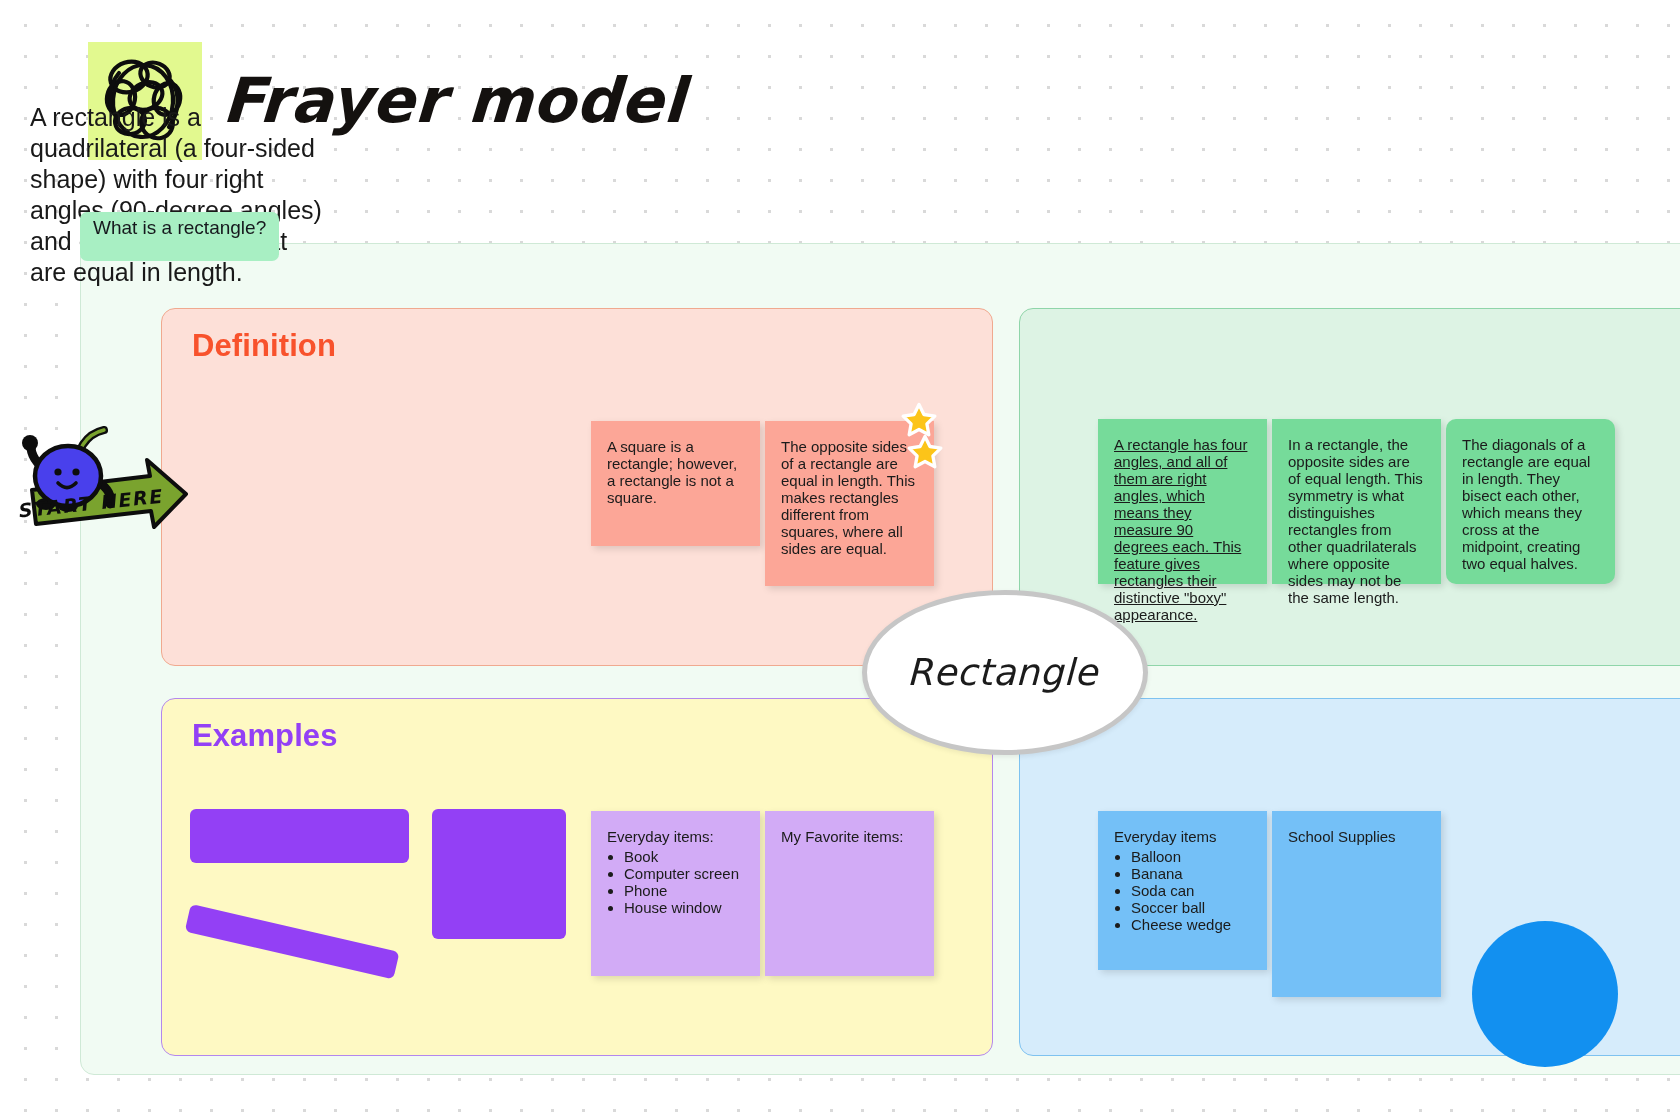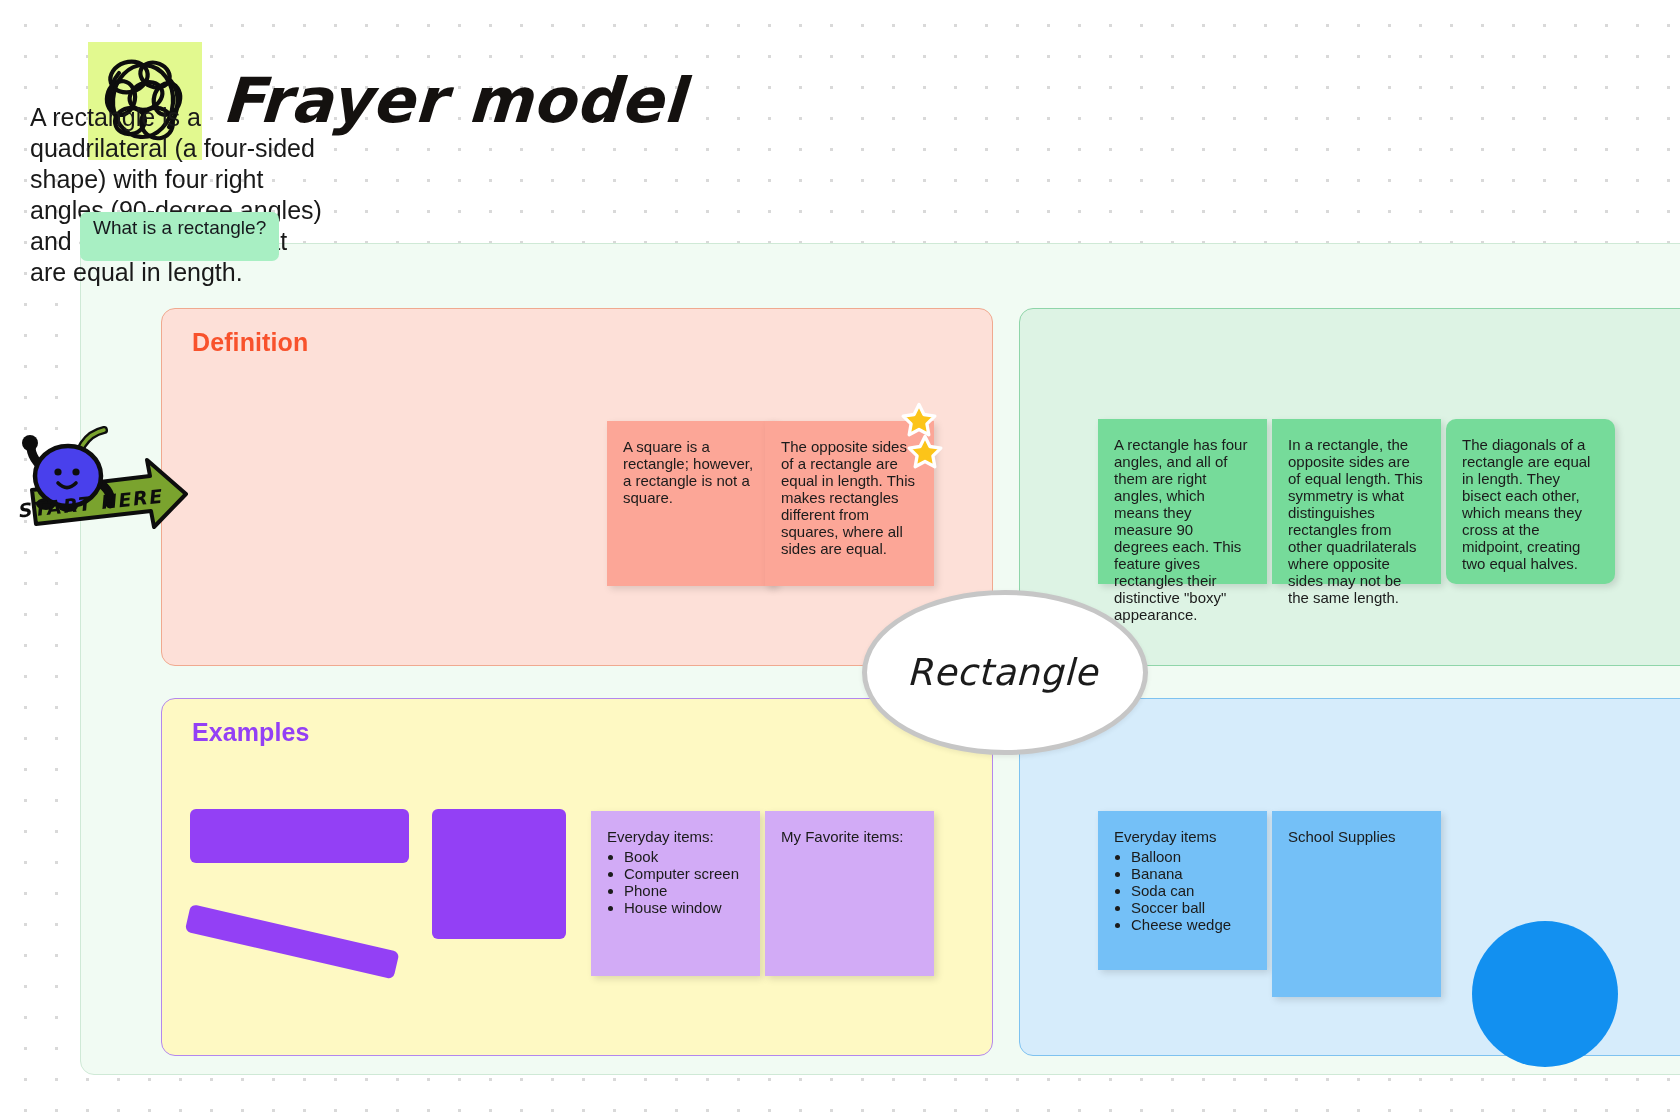--- a/index.html
+++ b/index.html
@@ -37,21 +37,21 @@
   
   #frame{
     position:absolute;left:80px;top:243px;width:1640px;height:830px;
     background:#f1fbf3;
     border:1.5px solid #cfe9d6;
     border-radius:14px;
   }
 
   
   .panel{position:absolute;border-radius:14px;border-width:1.5px;border-style:solid;overflow:hidden;}
-  .panel-title{position:absolute;left:30px;top:19px;font-size:25px;font-weight:700;letter-spacing:.1px;}
+  .panel-title{position:absolute;left:30px;top:19px;font-size:31px;font-weight:700;letter-spacing:.1px;}
 
   #panel-definition{left:161px;top:308px;width:830px;height:356px;background:#fde0d8;border-color:#f0a98f;}
   #panel-definition .panel-title{color:#f8522c;}
 
   #panel-characteristics{left:1019px;top:308px;width:830px;height:356px;background:#ddf3e4;border-color:#8fd5a9;}
 
   #panel-examples{left:161px;top:698px;width:830px;height:356px;background:#fef9c3;border-color:#b387ee;}
   #panel-examples .panel-title{color:#9340f5;}
 
   #panel-nonexamples{left:1019px;top:698px;width:830px;height:356px;background:#d6ecfb;border-color:#7ec2f0;}
@@ -66,25 +66,25 @@
   .note{position:absolute;padding:17px 17px 17px 16px;box-shadow:3px 3px 7px rgba(0,0,0,.13);font-size:15px;line-height:17px;color:#1b1b1b;box-sizing:border-box;}
   .note-salmon{background:#fca697;}
   .note-green{background:#76db9a;}
   .note-purple{background:#d2abf6;}
   .note-blue{background:#74c0f7;}
   .note ul{margin:3px 0 0 0;padding-left:17px;}
   .note li{margin:0;padding:0;}
   .note .list-head{display:block;}
 
   
-  #note-def-1{left:591px;top:421px;width:169px;height:165px;margin-left:16px;}
+  #note-def-1{left:591px;top:421px;width:169px;height:125px;}
   #note-def-2{left:765px;top:421px;width:169px;height:165px;}
 
   
-  #note-char-1{left:1098px;top:419px;width:169px;height:165px;}
+  #note-char-1{left:1098px;top:419px;width:169px;height:165px;text-decoration:underline;}
   #note-char-2{left:1272px;top:419px;width:169px;height:165px;}
   #note-char-3{left:1446px;top:419px;width:169px;height:165px;border-radius:10px;}
 
   
   #note-ex-1{left:591px;top:811px;width:169px;height:165px;}
   #note-ex-2{left:765px;top:811px;width:169px;height:165px;}
 
   
   #note-non-1{left:1098px;top:811px;width:169px;height:159px;}
   #note-non-2{left:1272px;top:811px;width:169px;height:186px;}

